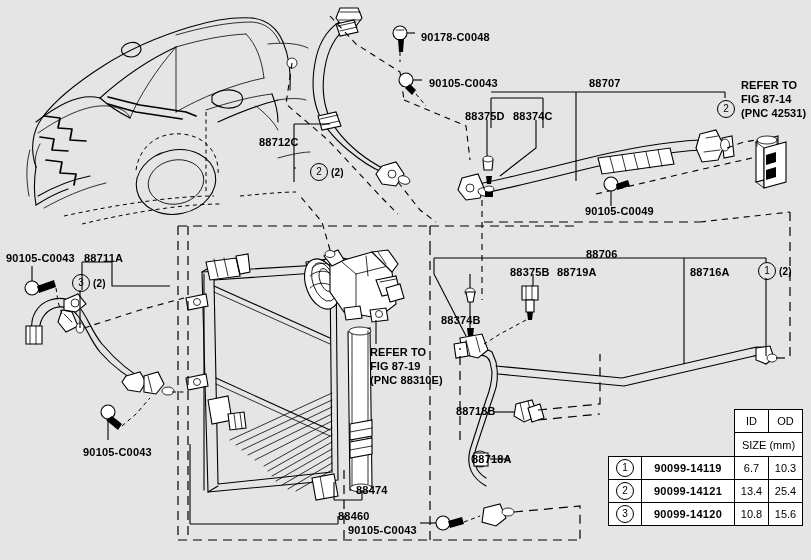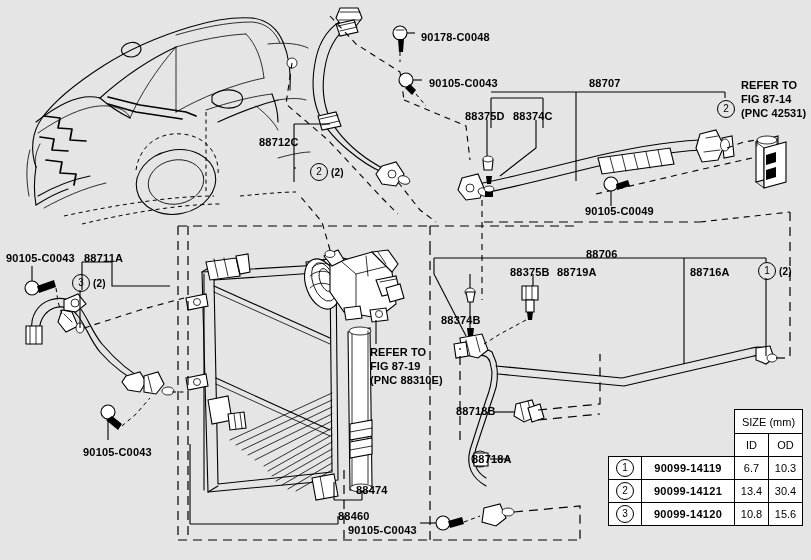--- a/index.html
+++ b/index.html
@@ -476,39 +476,39 @@
   <div style="position:absolute;left:758px;top:262px;display:flex;align-items:center;gap:3px;">
     <span class="circnum">1</span>
     <span class="lbl qty" style="position:static;">(2)</span>
   </div>
 
   <table id="sizeTable">
     <tbody>
         <tr>
       <td class="hdrblank"></td>
       <td class="hdrblank"></td>
-      <td class="sz" colspan="2">SIZE (mm)</td>
+      <td class="idod c-dim">ID</td>
+      <td class="idod c-dim">OD</td>
     </tr>
     <tr>
       <td class="hdrblank"></td>
       <td class="hdrblank"></td>
-      <td class="idod c-dim">ID</td>
-      <td class="idod c-dim">OD</td>
+      <td class="sz" colspan="2">SIZE (mm)</td>
     </tr>
     <tr>
       <td class="c-mark"><span class="circnum">1</span></td>
       <td class="c-part">90099-14119</td>
       <td class="c-dim">6.7</td>
       <td class="c-dim">10.3</td>
     </tr>
     <tr>
       <td class="c-mark"><span class="circnum">2</span></td>
       <td class="c-part">90099-14121</td>
       <td class="c-dim">13.4</td>
-      <td class="c-dim">30.4</td>
+      <td class="c-dim">25.4</td>
     </tr>
     <tr>
       <td class="c-mark"><span class="circnum">3</span></td>
       <td class="c-part">90099-14120</td>
       <td class="c-dim">10.8</td>
       <td class="c-dim">15.6</td>
     </tr>
   </tbody>
     </table>
 

